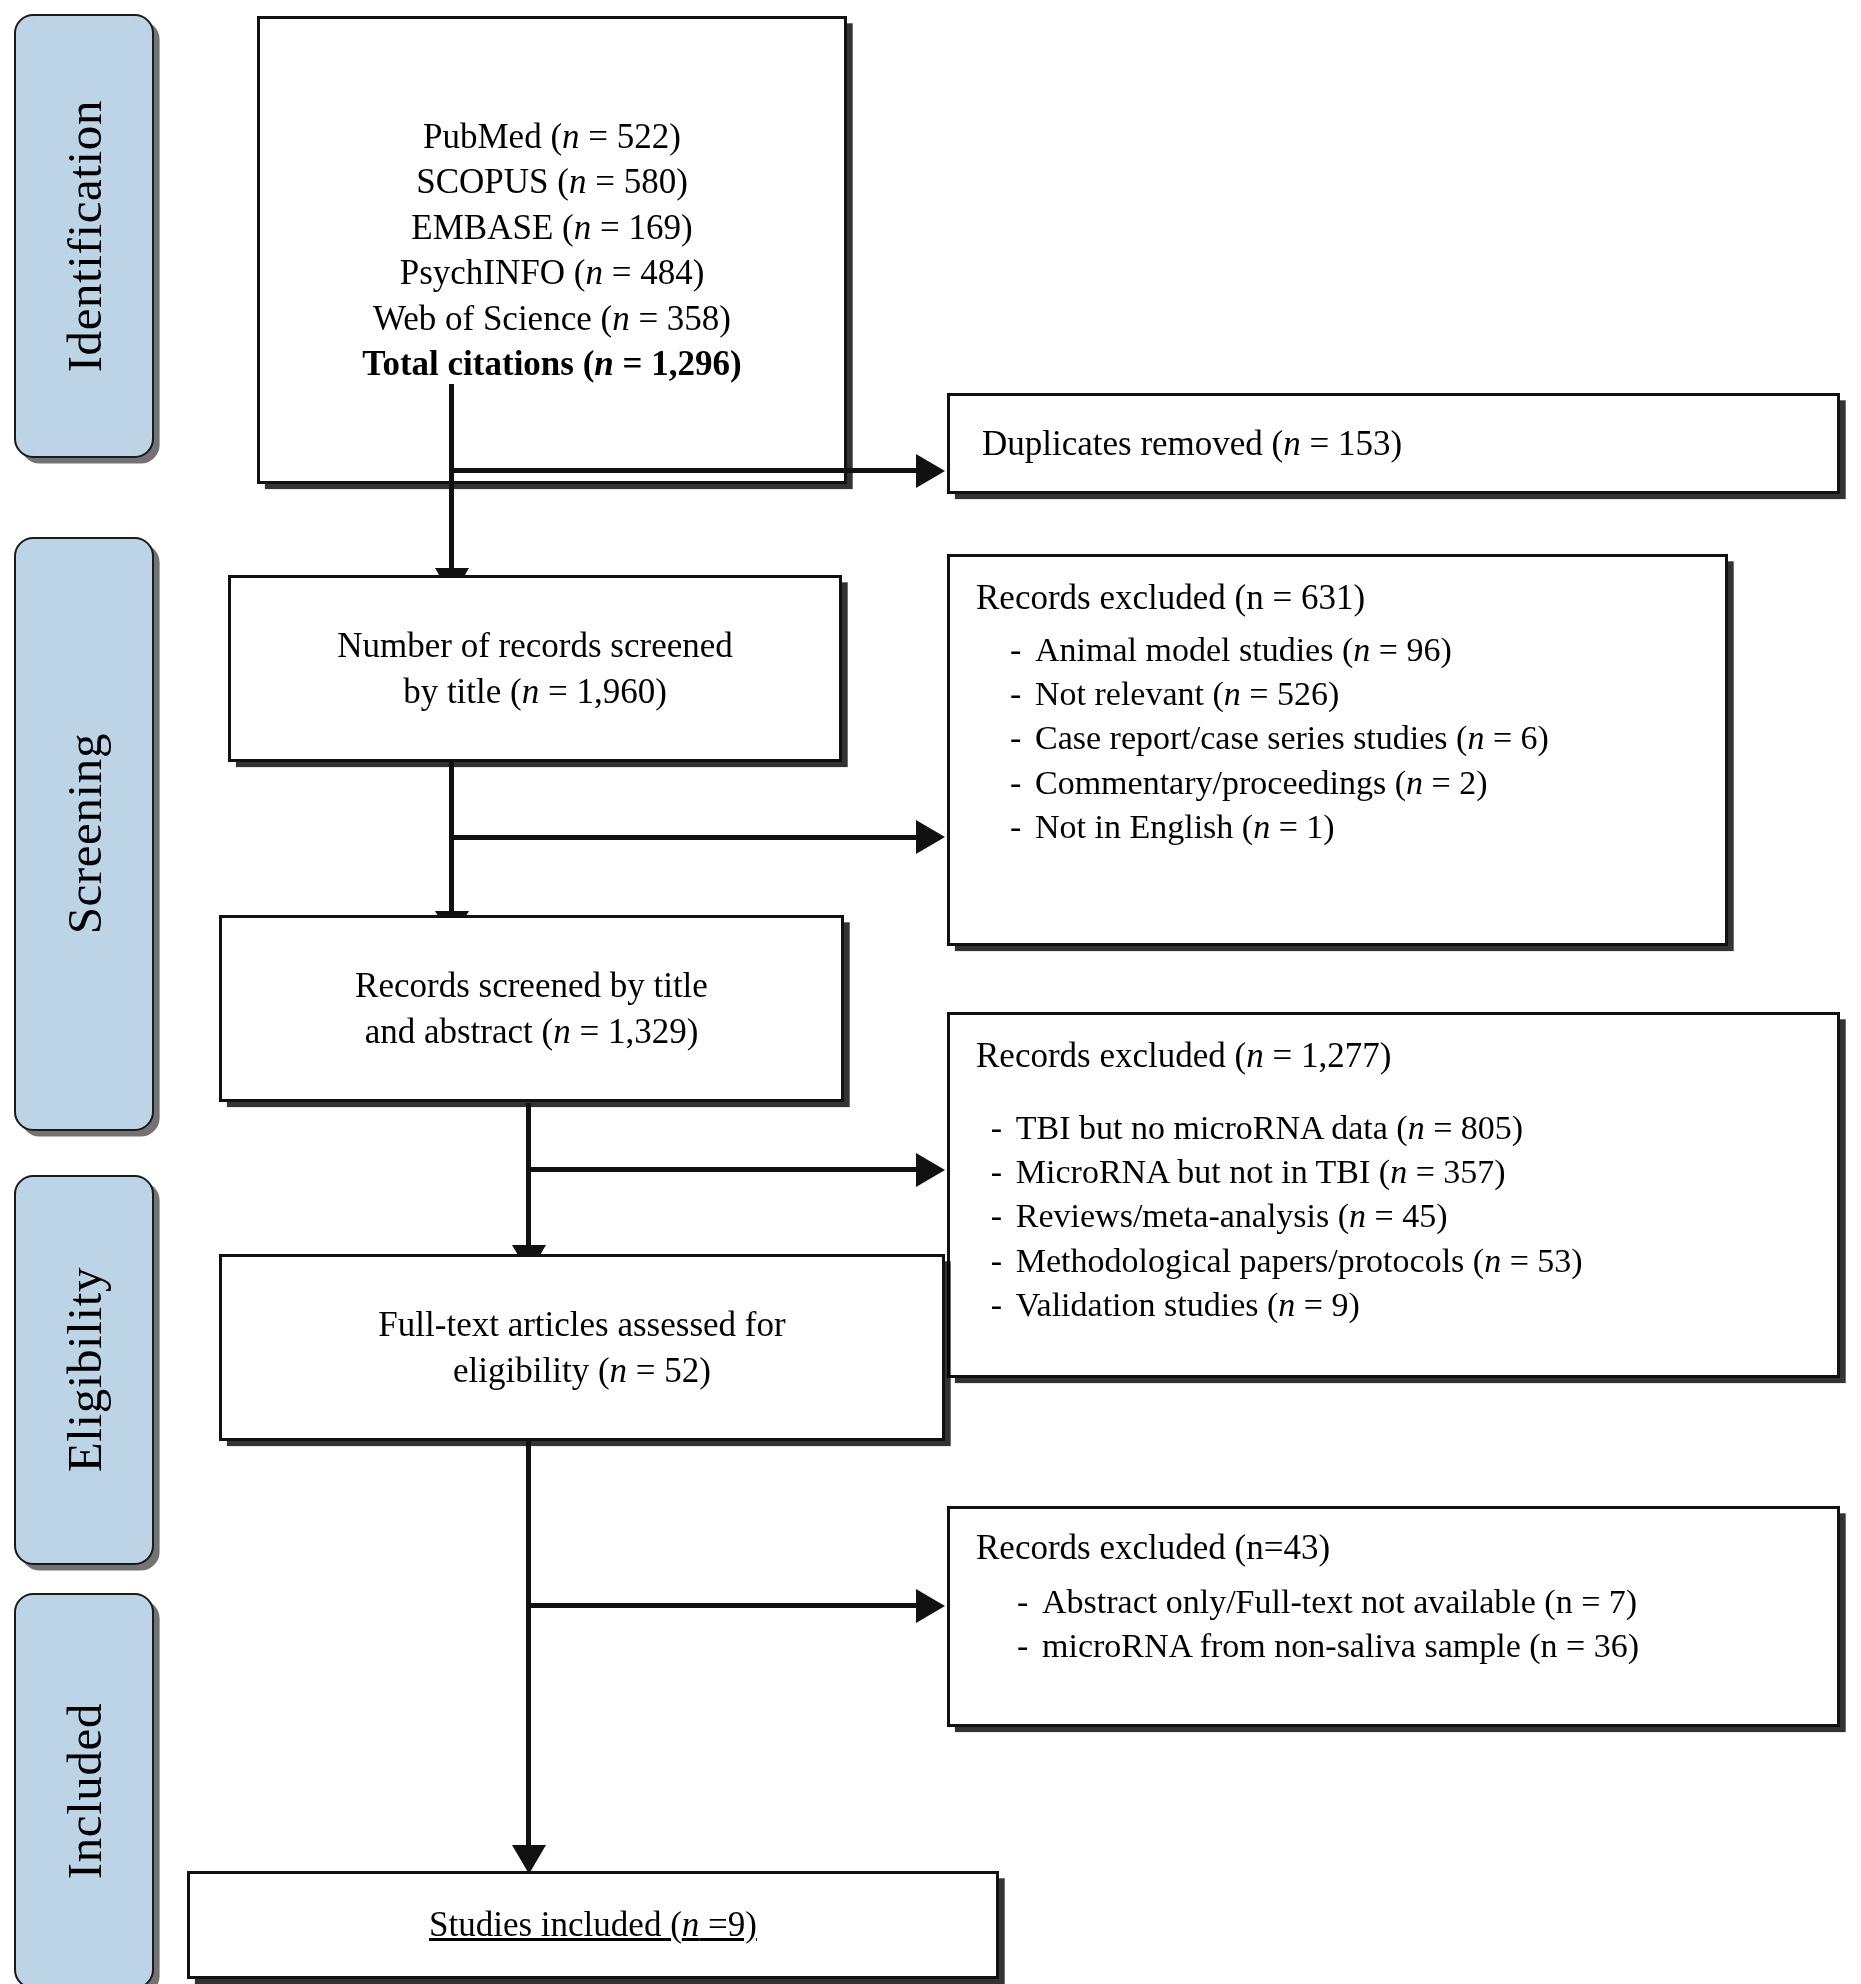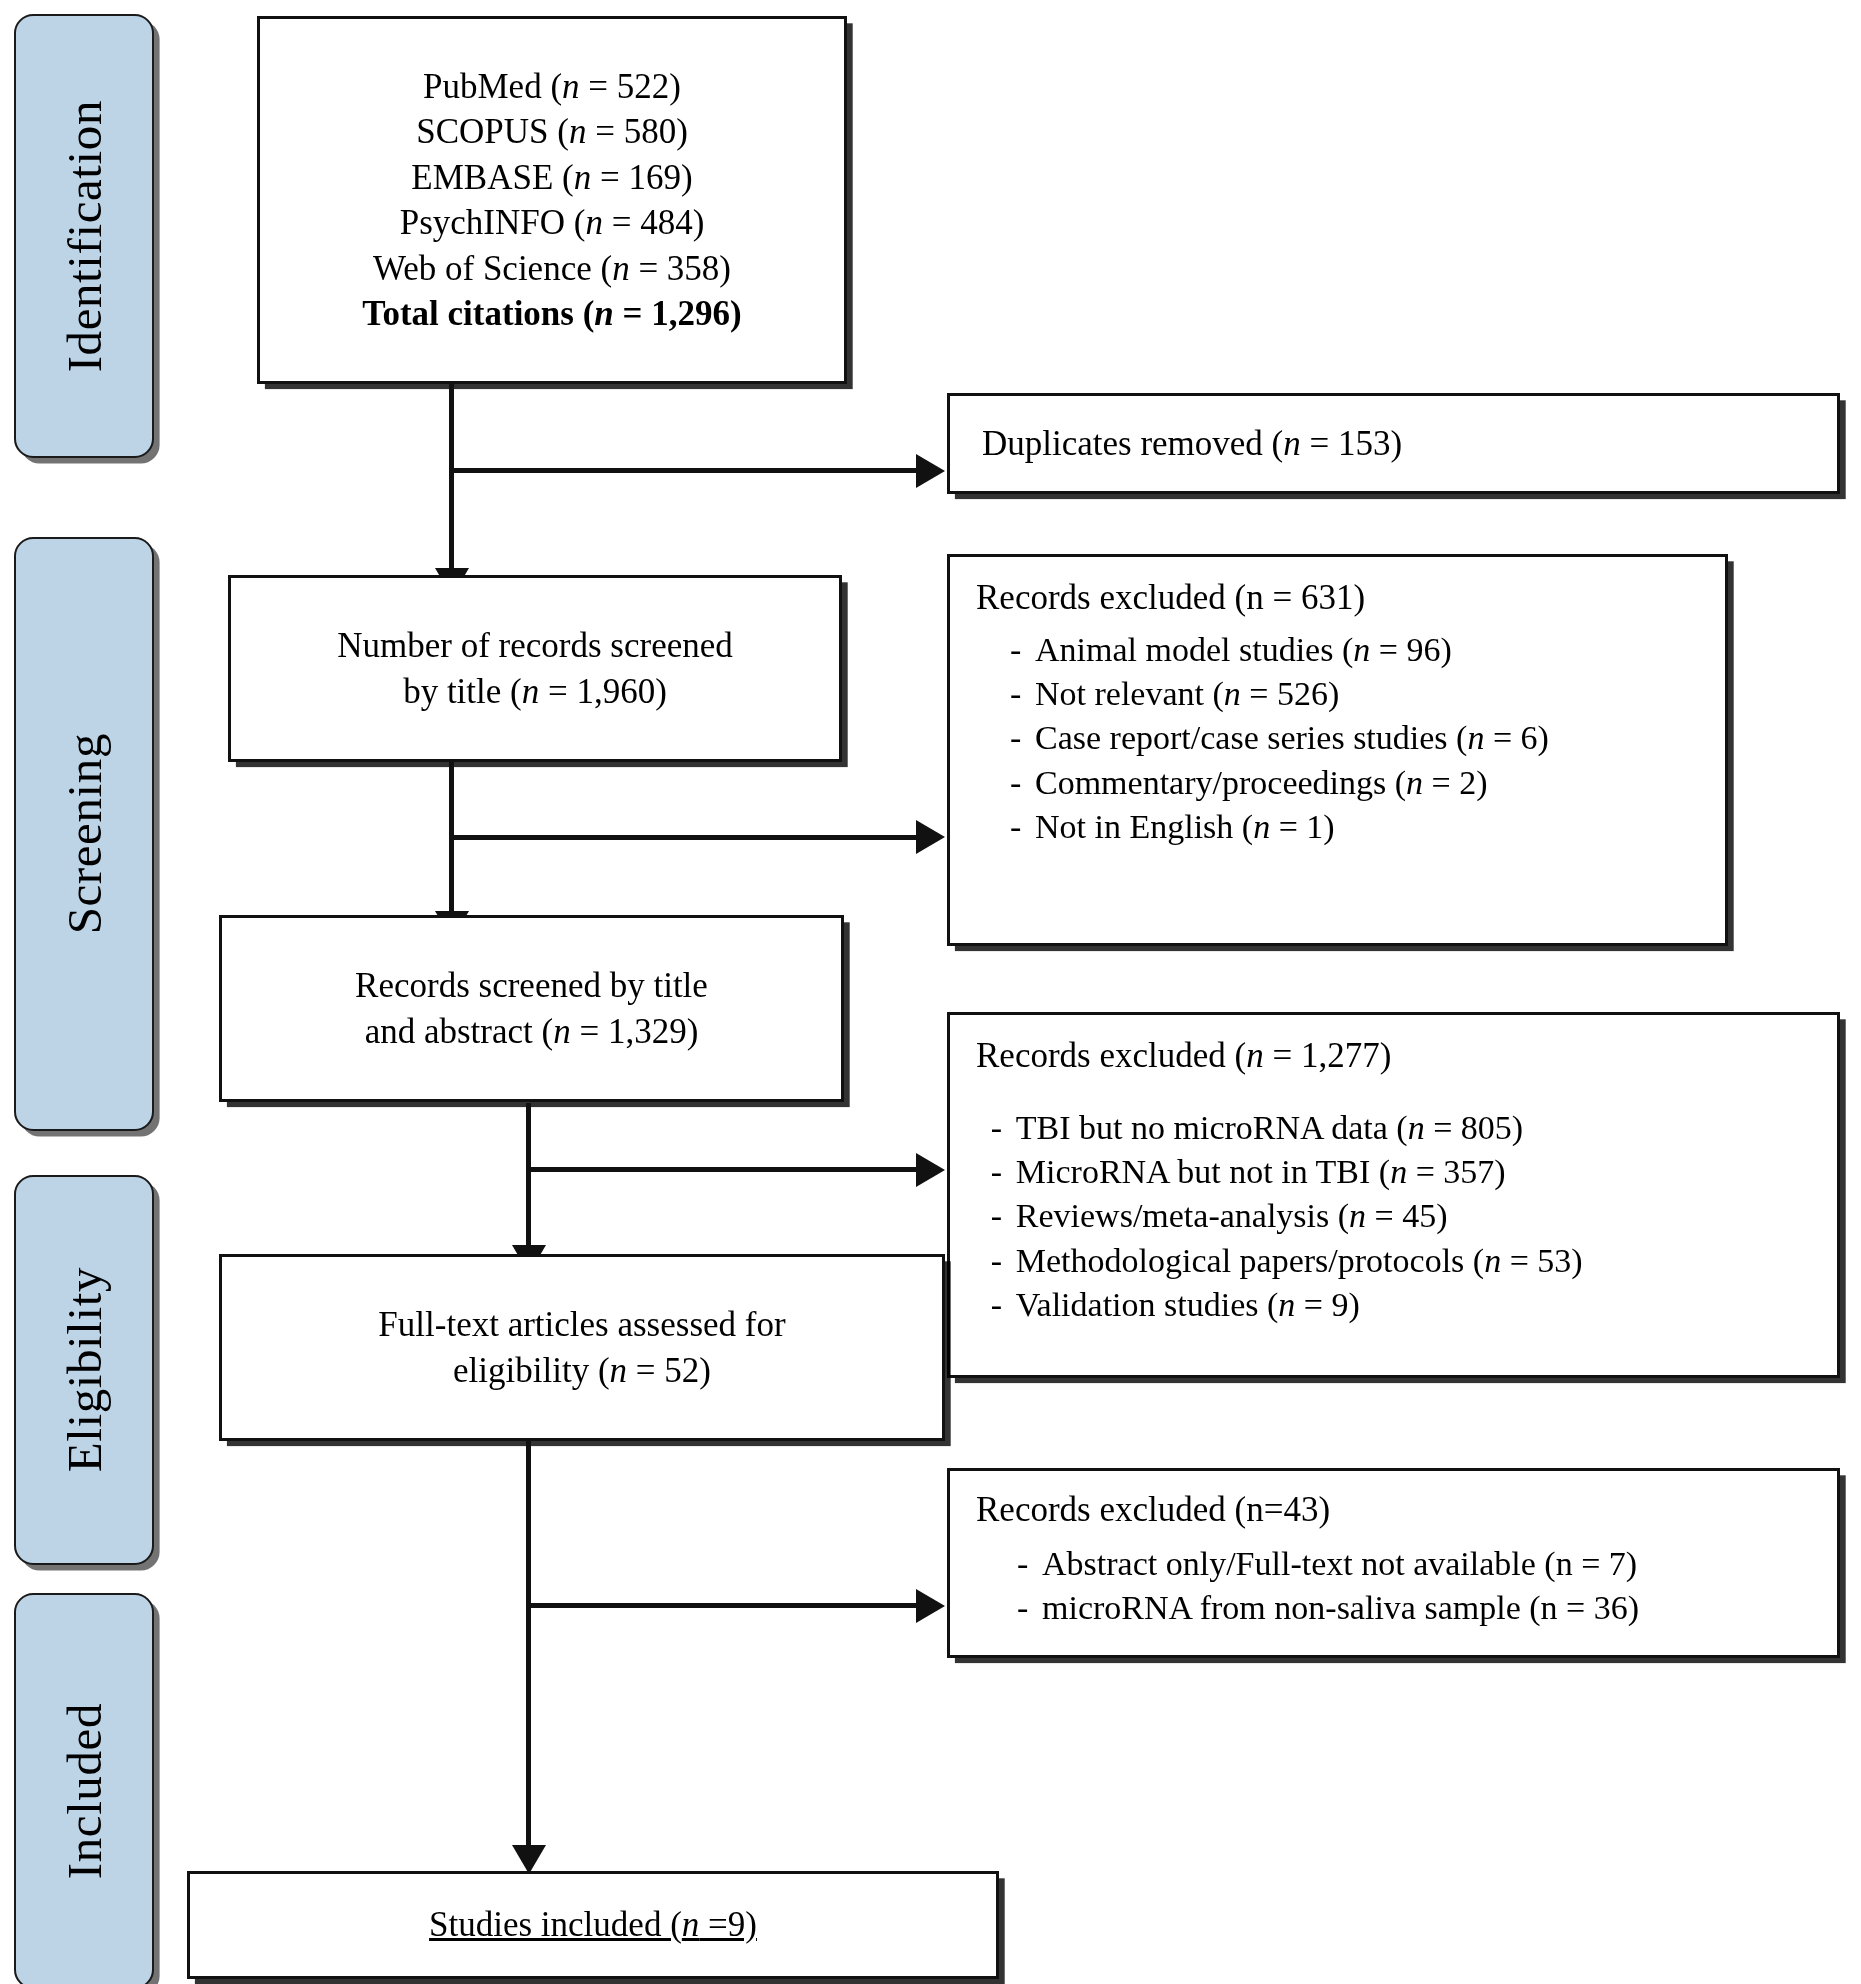--- a/index.html
+++ b/index.html
@@ -79,21 +79,21 @@
   </div>
 
   <div class="phase" style="left:14px;top:1175px;width:136px;height:386px;">
     <span class="vlabel">Eligibility</span>
   </div>
 
   <div class="phase" style="left:14px;top:1593px;width:136px;height:392px;">
     <span class="vlabel">Included</span>
   </div>
 
-  <div class="box" style="left:257px;top:16px;width:590px;height:368px;">
+  <div class="box" style="left:257px;top:16px;width:590px;height:468px;">
     <div class="box-inner ctr">
       <div class="line">
         <span>PubMed (</span><em class="n">n</em><span> = 522)</span>
       </div>
       <div class="line">
         <span>SCOPUS (</span><em class="n">n</em><span> = 580)</span>
       </div>
       <div class="line">
         <span>EMBASE (</span><em class="n">n</em><span> = 169)</span>
       </div>
@@ -214,21 +214,21 @@
         <span>eligibility (</span><em class="n">n</em><span> = 52)</span>
       </div>
     </div>
   </div>
 
   <div class="vline" style="left:526px;top:1441px;height:409px;"></div>
   <div class="arrow-down" style="left:512px;top:1845px;"></div>
   <div class="hline" style="left:526px;top:1603px;width:395px;"></div>
   <div class="arrow-right" style="left:916px;top:1589px;"></div>
 
-  <div class="box" style="left:947px;top:1468px;width:893px;height:190px;">
+  <div class="box" style="left:947px;top:1506px;width:893px;height:221px;">
     <div class="box-inner lft" style="padding:17px 17px 17px 26px;justify-content:flex-start;">
       <div class="hdr" style="margin-bottom:10.2px;">Records excluded (n=43)</div>
 
       <div class="bul" style="padding-left:41px;">
         <span class="dash">-</span>
         <span>Abstract only/Full-text not available (n = 7)</span>
       </div>
       <div class="bul" style="padding-left:41px;">
         <span class="dash">-</span>
         <span>microRNA from non-saliva sample (n = 36)</span>

